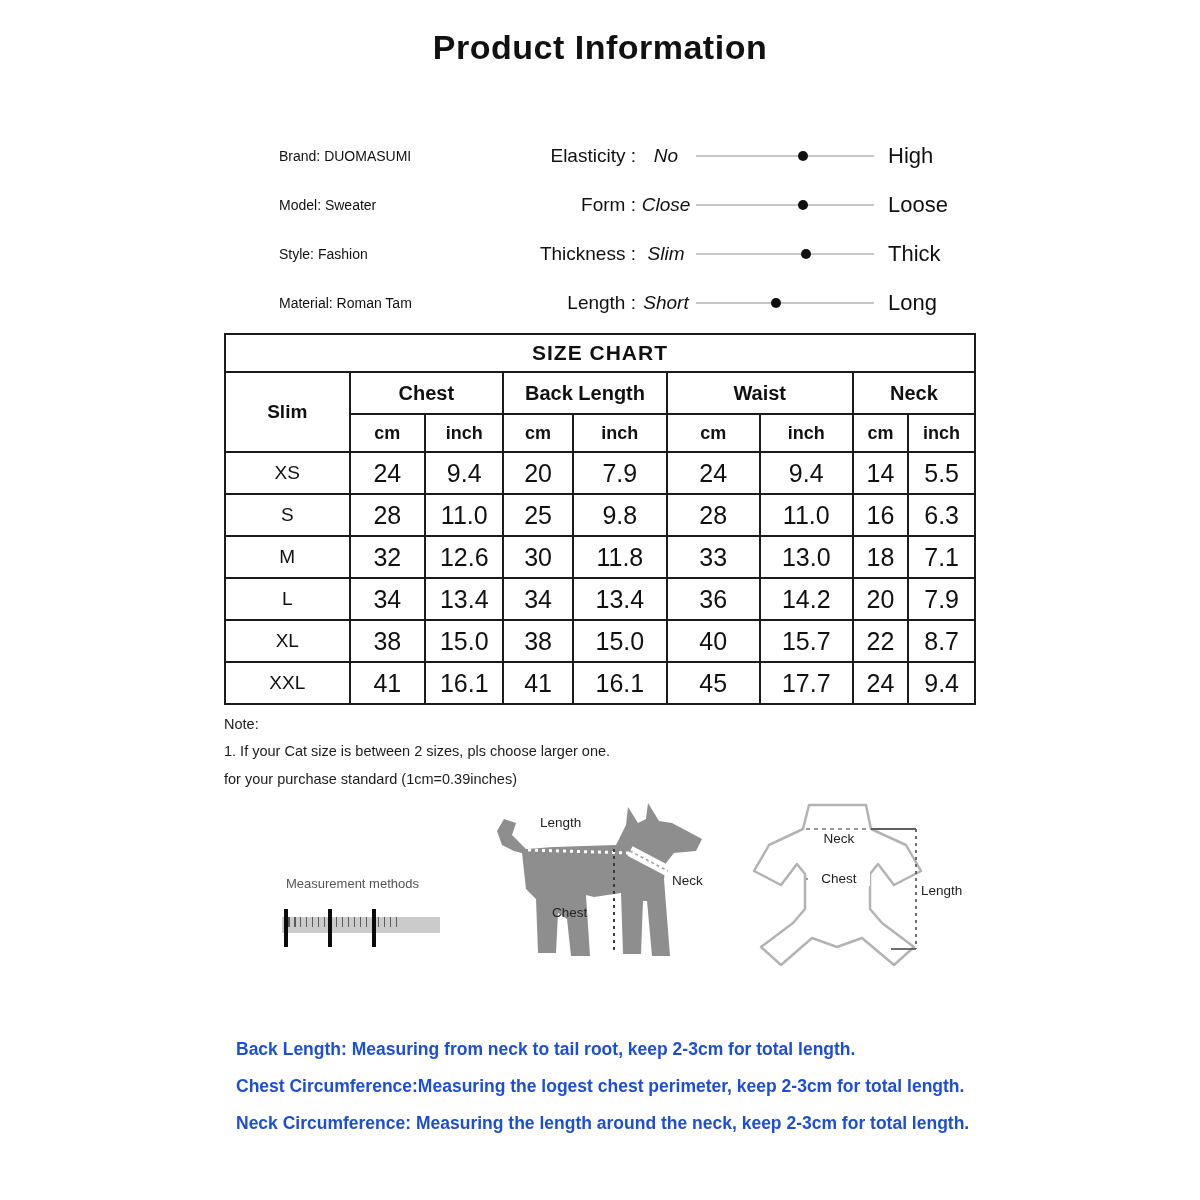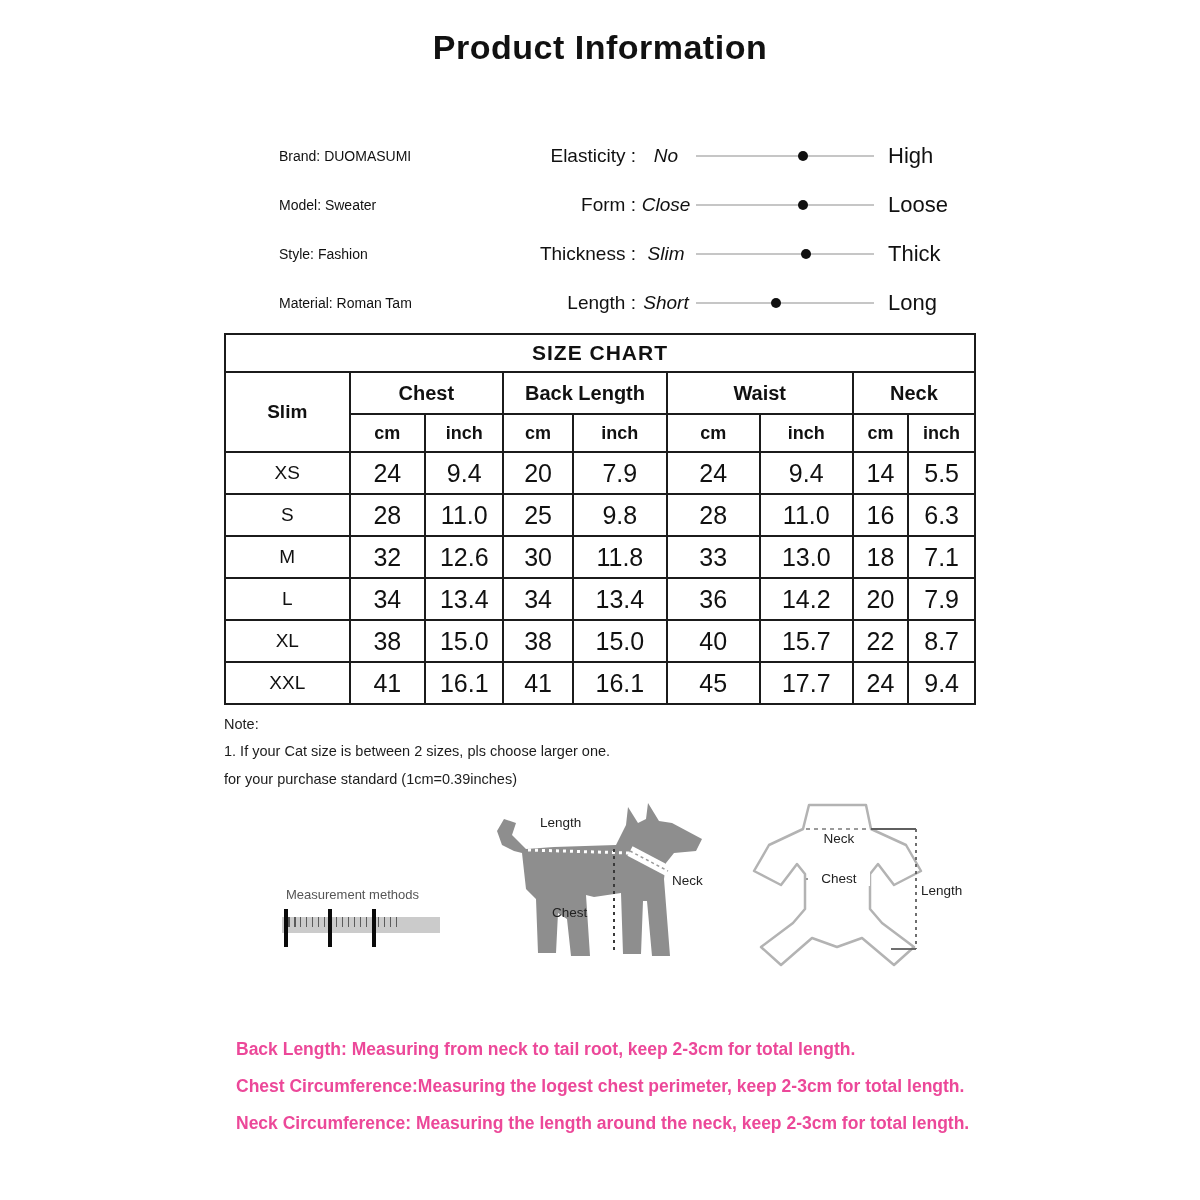--- a/index.html
+++ b/index.html
@@ -22,31 +22,31 @@
   .grp{height:40px;font-size:20px;font-weight:700;}
   .unit{height:36px;font-size:18px;font-weight:700;}
   .size-col{font-size:19px;font-weight:700;}
   td.val{height:40px;font-size:25px;font-weight:400;}
   tbody th.rowsize{font-size:19px;font-weight:400;}
   
   .note{margin-top:6px;font-size:14.5px;color:#1c1c1c;line-height:28px;}
   .note .nh{line-height:26px;}
   
   .meas{position:relative;height:212px;margin-top:2px;}
-  .meas-caption{position:absolute;left:62px;top:92px;font-size:13px;color:#555;}
+  .meas-caption{position:absolute;left:62px;top:81px;font-size:13px;color:#555;}
   .ruler{position:absolute;left:58px;top:122px;width:158px;height:16px;background:#cbcbcb;}
   .ruler-ticks{position:absolute;left:6px;top:0;width:114px;height:10px;background:repeating-linear-gradient(90deg,#5c5c5c 0 1.5px,rgba(0,0,0,0) 1.5px 6px);}
   .ruler-major{position:absolute;top:-8px;width:4px;height:38px;background:#0a0a0a;}
   .diagram{position:absolute;}
   .diagram .dlabel{position:absolute;font-size:13.5px;color:#222;white-space:nowrap;}
   .dog-wrap{left:270px;top:6px;width:220px;height:170px;}
   .garment-wrap{left:527px;top:6px;width:215px;height:167px;}
   .lbl-center{text-align:center;background:#fff;padding:0 2px;}
   
-  .defs{margin-top:24px;padding-left:12px;font-size:17.5px;font-weight:700;line-height:37px;color:#ec4899;}
+  .defs{margin-top:24px;padding-left:12px;font-size:17.5px;font-weight:700;line-height:37px;color:#1d4ed8;}
 </style>
 </head>
 <body>
 
 <div class="page">
 
   <h1 class="title">Product Information</h1>
 
   <div class="info">
     <div class="info-row">

